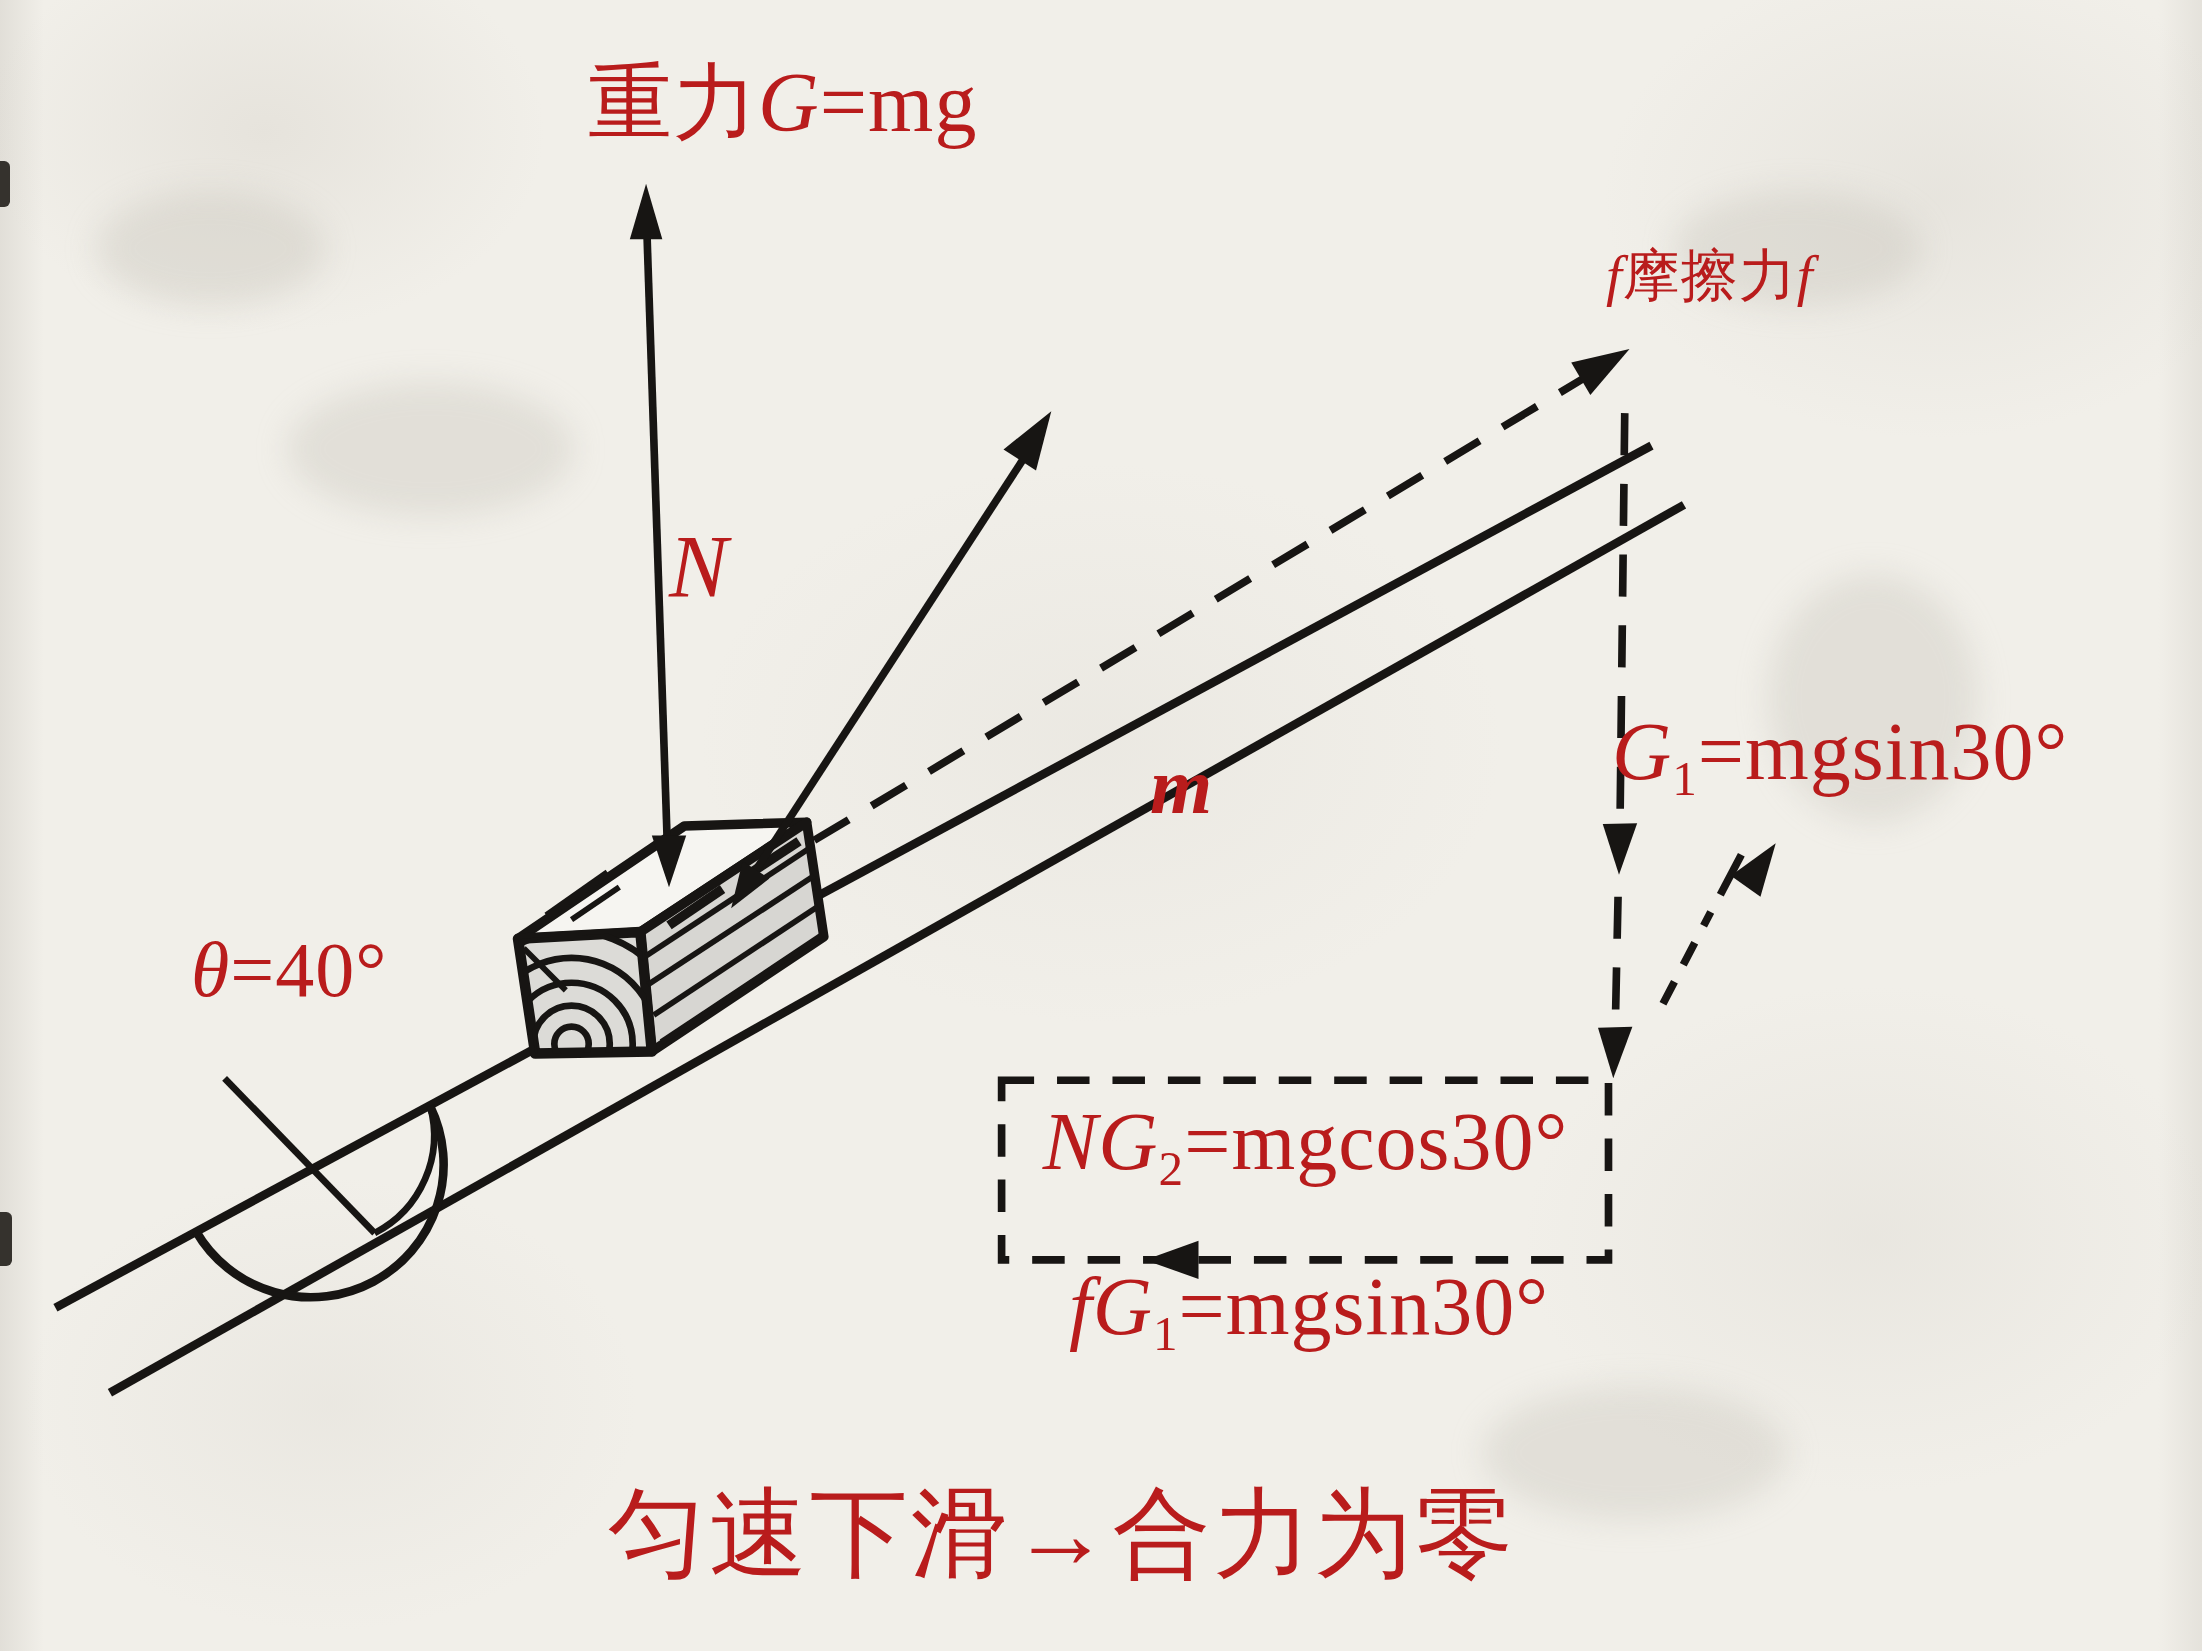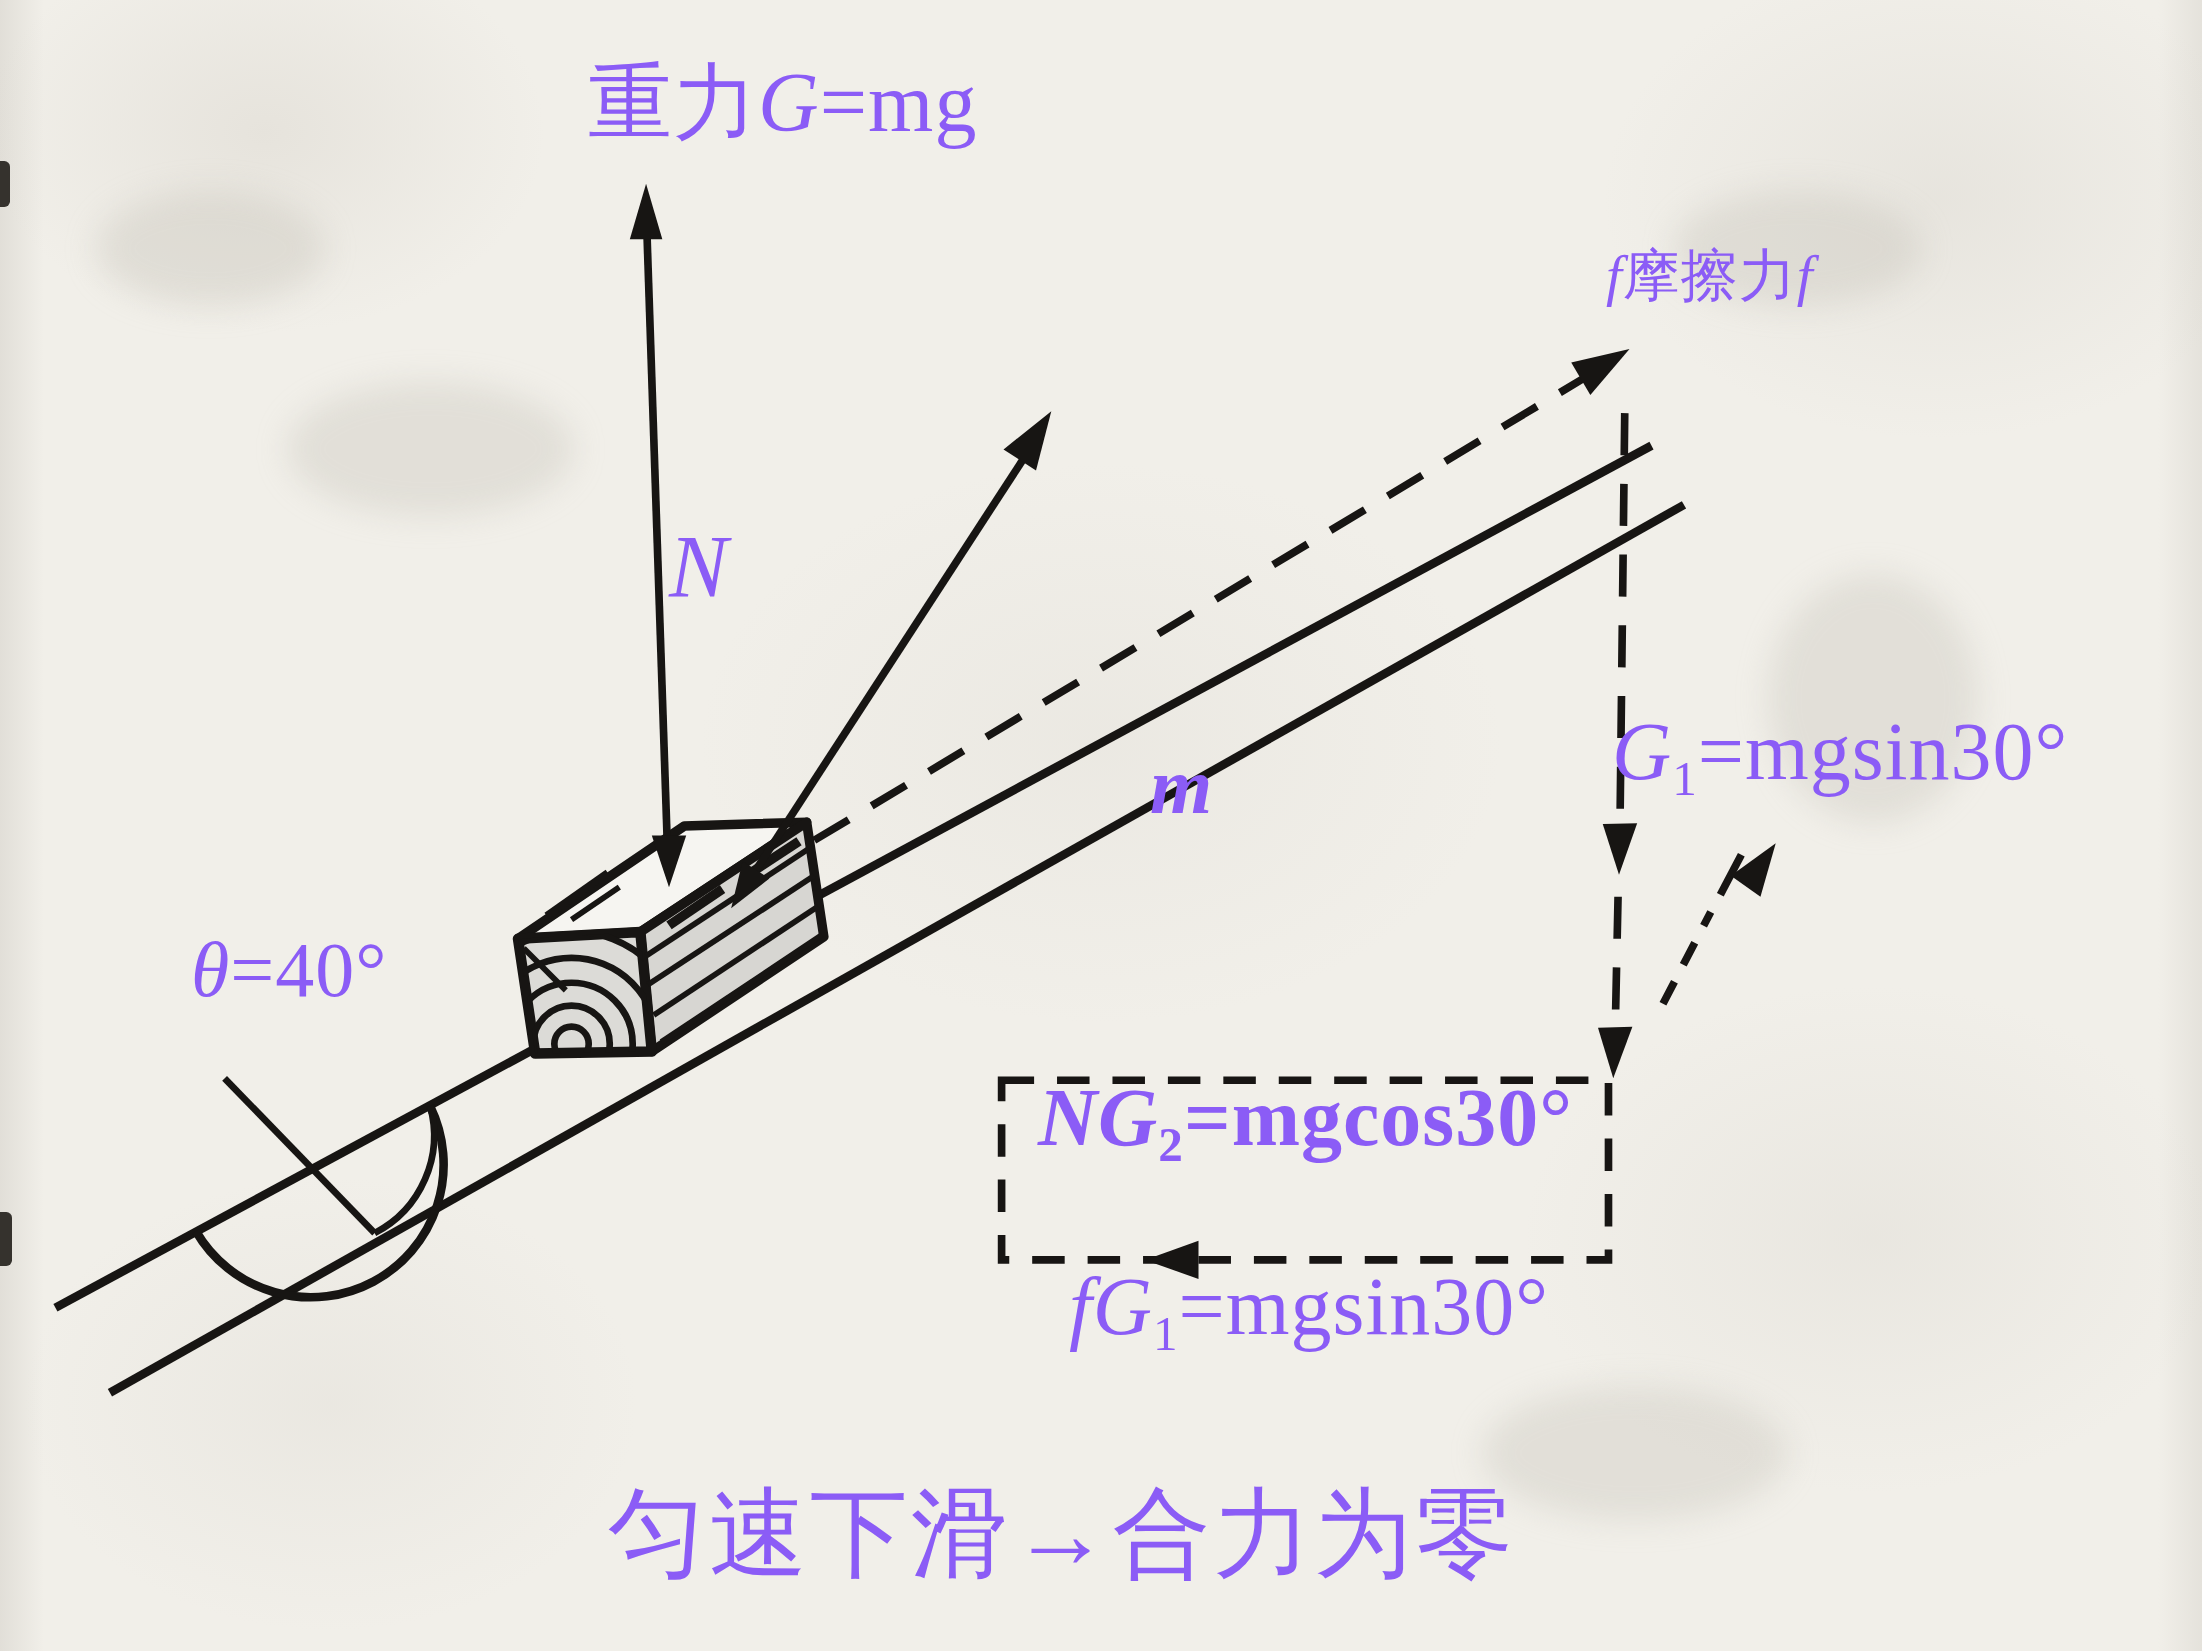--- a/index.html
+++ b/index.html
@@ -2,21 +2,21 @@
 <html><head>
 <meta charset="utf-8">
 <style>
   html,body{margin:0;padding:0;}
   .page{
     position:relative;
     width:2202px;height:1652px;
     background:#f1efe9;
     overflow:hidden;
     font-family:"Liberation Serif","DejaVu Serif",serif;
-    color:#8b5cf6;
+    color:#b91c1c;
   }
   
   .page::before{
     content:"";position:absolute;inset:0;
     background:
       radial-gradient(401px 287px at 12% 8%,  rgba(210,205,196,.35), rgba(0,0,0,0) 70%),
       radial-gradient(478px 344px at 88% 12%, rgba(208,204,196,.30), rgba(0,0,0,0) 70%),
       radial-gradient(574px 401px at 50% 45%, rgba(214,210,202,.22), rgba(0,0,0,0) 70%),
       radial-gradient(497px 363px at 85% 75%, rgba(210,206,198,.26), rgba(0,0,0,0) 70%),
       radial-gradient(440px 325px at 15% 85%, rgba(212,208,200,.24), rgba(0,0,0,0) 70%),
@@ -30,22 +30,22 @@
   .label{
     position:absolute;
     white-space:nowrap;
     line-height:1.05;
     letter-spacing:1px;
   }
   .it{font-style:italic;}
   .bold{font-weight:bold;}
   .sub{font-size:.6em;vertical-align:-0.32em;line-height:0;}
   .box-label-wrap{
-    position:absolute;left:1002px;top:1028px;width:607px;height:180px;
-    display:flex;align-items:center;justify-content:center;font-weight:bold;
+    position:absolute;left:1002px;top:1052px;width:607px;height:180px;
+    display:flex;align-items:center;justify-content:center;
   }
 </style>
 </head>
 <body>
 
 <div class="page">
 
   <div class="smudge" style="left:1673px;top:191px;width:249px;height:115px;"></div>
   <div class="smudge" style="left:287px;top:382px;width:287px;height:134px;"></div>
   <div class="smudge" style="left:1768px;top:574px;width:210px;height:249px;"></div>

